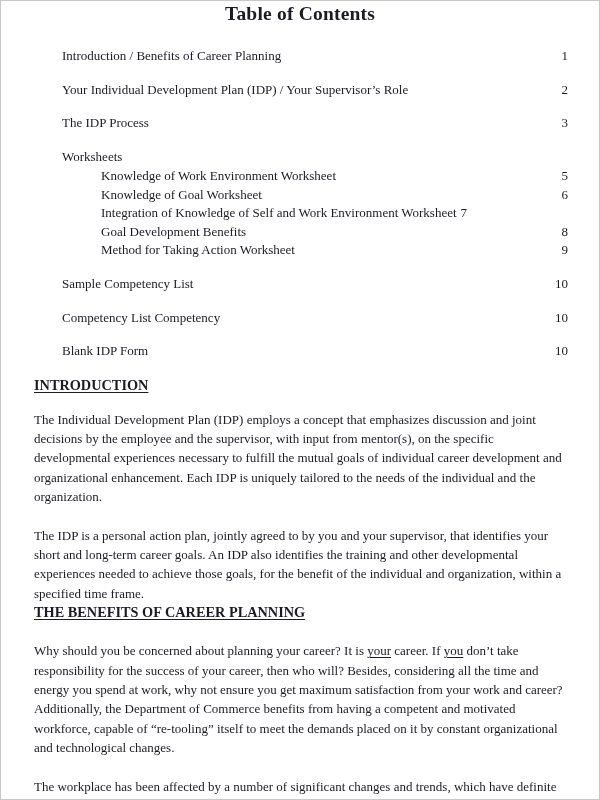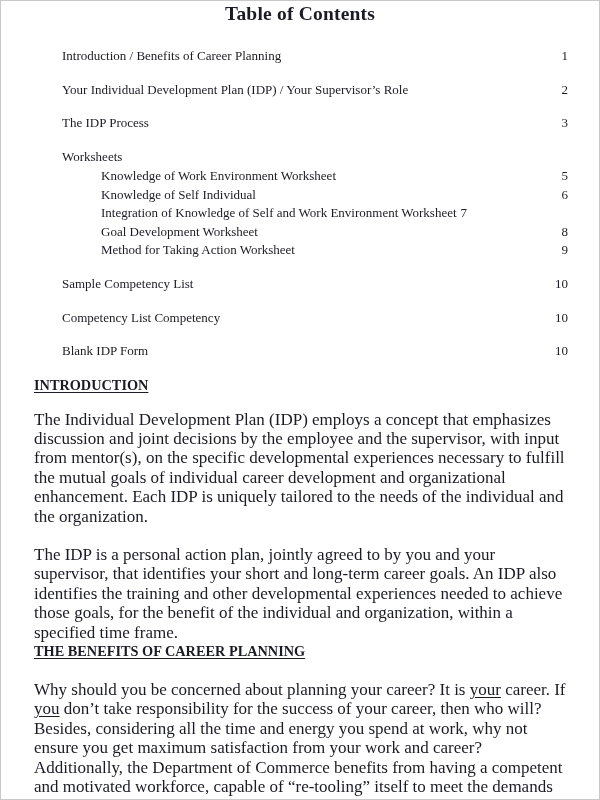--- a/index.html
+++ b/index.html
@@ -89,21 +89,21 @@
     display: block;
   }
   h2.section-head span.u {
     text-decoration: underline;
     text-underline-offset: 2px;
   }
   .head-intro { margin-top: 19px; }
   .head-benefits { margin-top: 21px; }
 
   p.para {
-    font-size: 17px;
+    font-size: 13px;
     line-height: 19.4px;
     margin: 0;
     padding: 0;
     text-align: left;
   }
   p.para-intro-1 { margin-top: 16px; }
   p.para-intro-2 { margin-top: 19px; }
   p.para-benefit-1 { margin-top: 20px; }
   p.para-benefit-2 { margin-top: 19px; }
 
@@ -143,33 +143,33 @@
     </div>
 
 
     <div class="toc-row sub">
       <span class="toc-label">Knowledge of Work Environment Worksheet</span>
       <span class="toc-filler"></span>
       <span class="toc-page">5</span>
     </div>
 
     <div class="toc-row sub">
-      <span class="toc-label">Knowledge of Self Individual</span>
+      <span class="toc-label">Knowledge of Goal Worksheet</span>
       <span class="toc-filler"></span>
       <span class="toc-page">6</span>
     </div>
 
     <div class="toc-row sub inline-page">
       <span class="toc-label">Integration of Knowledge of Self and Work Environment Worksheet</span>
 
       <span class="toc-page">7</span>
     </div>
 
     <div class="toc-row sub">
-      <span class="toc-label">Goal Development Worksheet</span>
+      <span class="toc-label">Goal Development Benefits</span>
       <span class="toc-filler"></span>
       <span class="toc-page">8</span>
     </div>
 
     <div class="toc-row sub">
       <span class="toc-label">Method for Taking Action Worksheet</span>
       <span class="toc-filler"></span>
       <span class="toc-page">9</span>
     </div>
 

